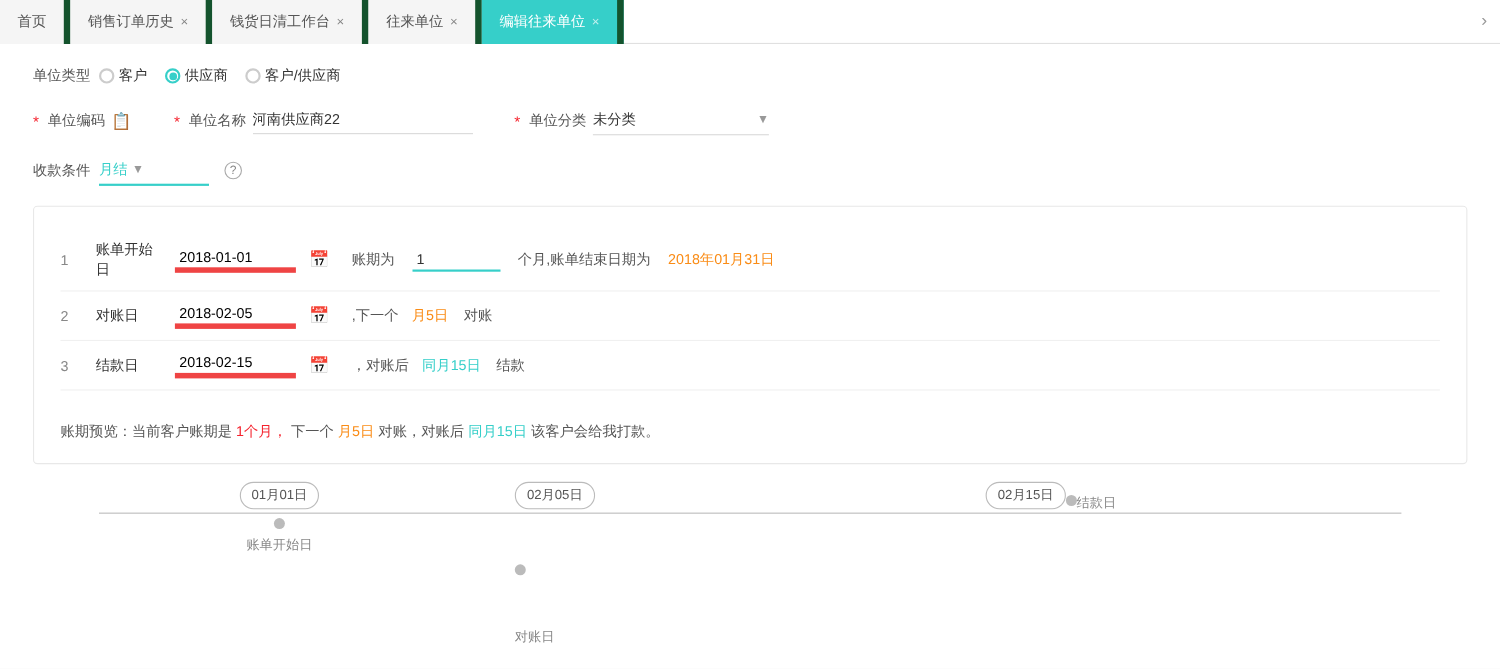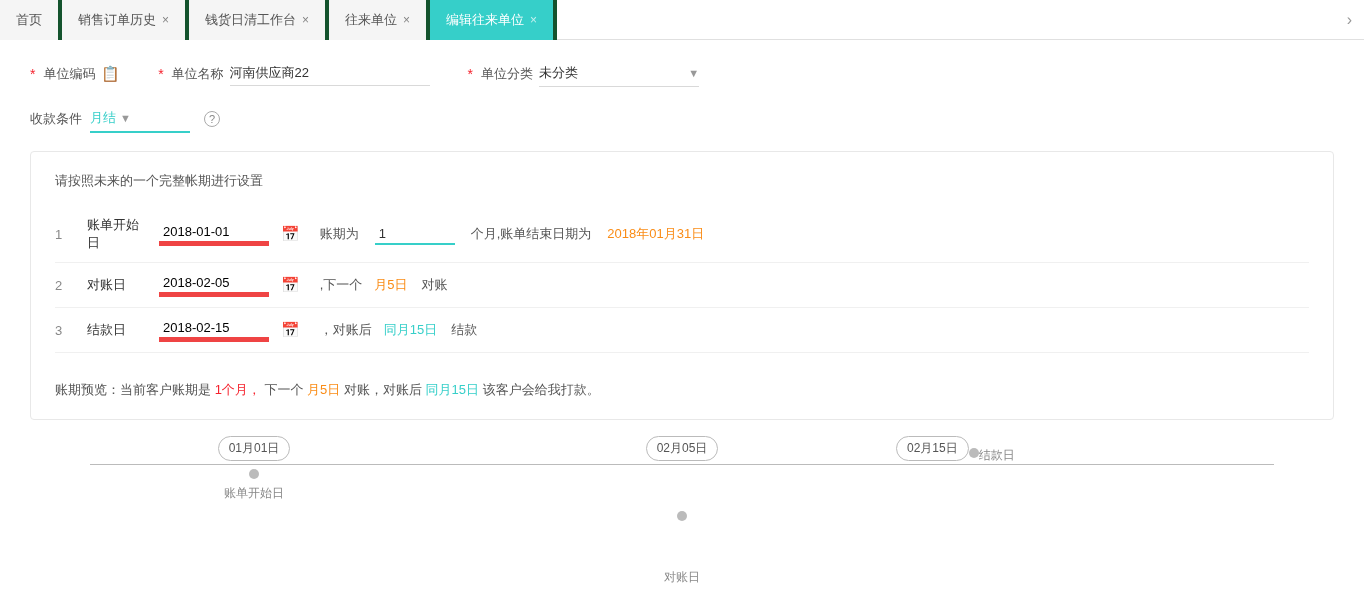--- a/index.html
+++ b/index.html
@@ -16,21 +16,21 @@
       position: relative;
     }
     .tab {
       display: flex;
       align-items: center;
       padding: 0 16px;
       height: 40px;
       font-size: 13px;
       color: #555;
       cursor: pointer;
-      border-right: 4px solid #14532d;
+      border-right: 6px solid #14532d;
       gap: 6px;
       white-space: nowrap;
       background: #f5f5f5;
     }
     .tab:first-child { border-left: none; }
     .tab.active {
       background: #36cfc9;
       color: #fff;
     }
     .tab .close-x {
@@ -267,20 +267,39 @@
   </div>
   <div class="tab active">
     <span>编辑往来单位</span>
     <span class="close-x">×</span>
   </div>
   <div class="tab-more">›</div>
 </div>
 
 <div class="main-content">
 
+  <div class="form-row">
+    <span class="form-label">单位类型</span>
+    <div class="radio-group">
+      <label class="radio-item">
+        <div class="radio-circle"></div>
+        <span>客户</span>
+      </label>
+      <label class="radio-item">
+        <div class="radio-circle checked">
+          <div class="radio-dot"></div>
+        </div>
+        <span>供应商</span>
+      </label>
+      <label class="radio-item">
+        <div class="radio-circle"></div>
+        <span>客户/供应商</span>
+      </label>
+    </div>
+  </div>
 
   <div class="form-row">
     <div class="field-group">
       <span class="required-star">*</span>
       <span class="form-label">单位编码</span>
       <span class="calendar-icon">📋</span>
     </div>
     <div class="field-group">
       <span class="required-star">*</span>
       <span class="form-label">单位名称</span>
@@ -299,21 +318,20 @@
   <div class="form-row">
     <span class="form-label">收款条件</span>
     <div class="condition-select">
       <span class="condition-value">月结</span>
       <span class="condition-arrow">▼</span>
     </div>
     <div class="help-icon">?</div>
   </div>
 
   <div class="card">
-    <div class="card-hint">请按照未来的一个完整帐期进行设置</div>
 
     <div class="setting-row">
       <span class="row-num">1</span>
       <span class="row-type-label">账单开始日</span>
       <input class="date-input" type="text" value="2018-01-01" style="">
       <span class="calendar-icon">📅</span>
       <span style="margin-left:8px;">账期为</span>
       <input class="period-input" type="text" value="1" style="margin: 0px 4px;">
       <span>个月,账单结束日期为</span>
       <span class="highlight-orange" style="margin-left:4px;">2018年01月31日</span>
@@ -356,21 +374,21 @@
 
     <div style="display:flex; align-items:flex-start; position:relative; z-index:1;">
 
       <div style="display:flex;flex-direction:column;align-items:center;flex:1;">
         <div style="background:#fff;border:1px solid #bbb;border-radius:20px;padding:3px 10px;font-size:12px;color:#555;margin-bottom:8px;">01月01日</div>
         <div style="width:10px;height:10px;border-radius:50%;background:#bbb;"></div>
         <div style="font-size:12px;color:#888;margin-top:6px;">账单开始日</div>
       </div>
 
 
-      <div style="display:flex;flex-direction:column;align-items:center;flex:1;gap:42px;">
+      <div style="display:flex;flex-direction:column;align-items:flex-start;flex:1;gap:42px;">
         <div style="background:#fff;border:1px solid #bbb;border-radius:20px;padding:3px 10px;font-size:12px;color:#555;margin-bottom:8px;">02月05日</div>
         <div style="width:10px;height:10px;border-radius:50%;background:#bbb;"></div>
         <div style="font-size:12px;color:#888;margin-top:6px;">对账日</div>
       </div>
 
       <div style="display:flex;flex-direction:row;align-items:center;flex:1;">
         <div style="background:#fff;border:1px solid #bbb;border-radius:20px;padding:3px 10px;font-size:12px;color:#555;margin-bottom:8px;">02月15日</div>
         <div style="width:10px;height:10px;border-radius:50%;background:#bbb;"></div>
         <div style="font-size:12px;color:#888;margin-top:6px;">结款日</div>
       </div>

